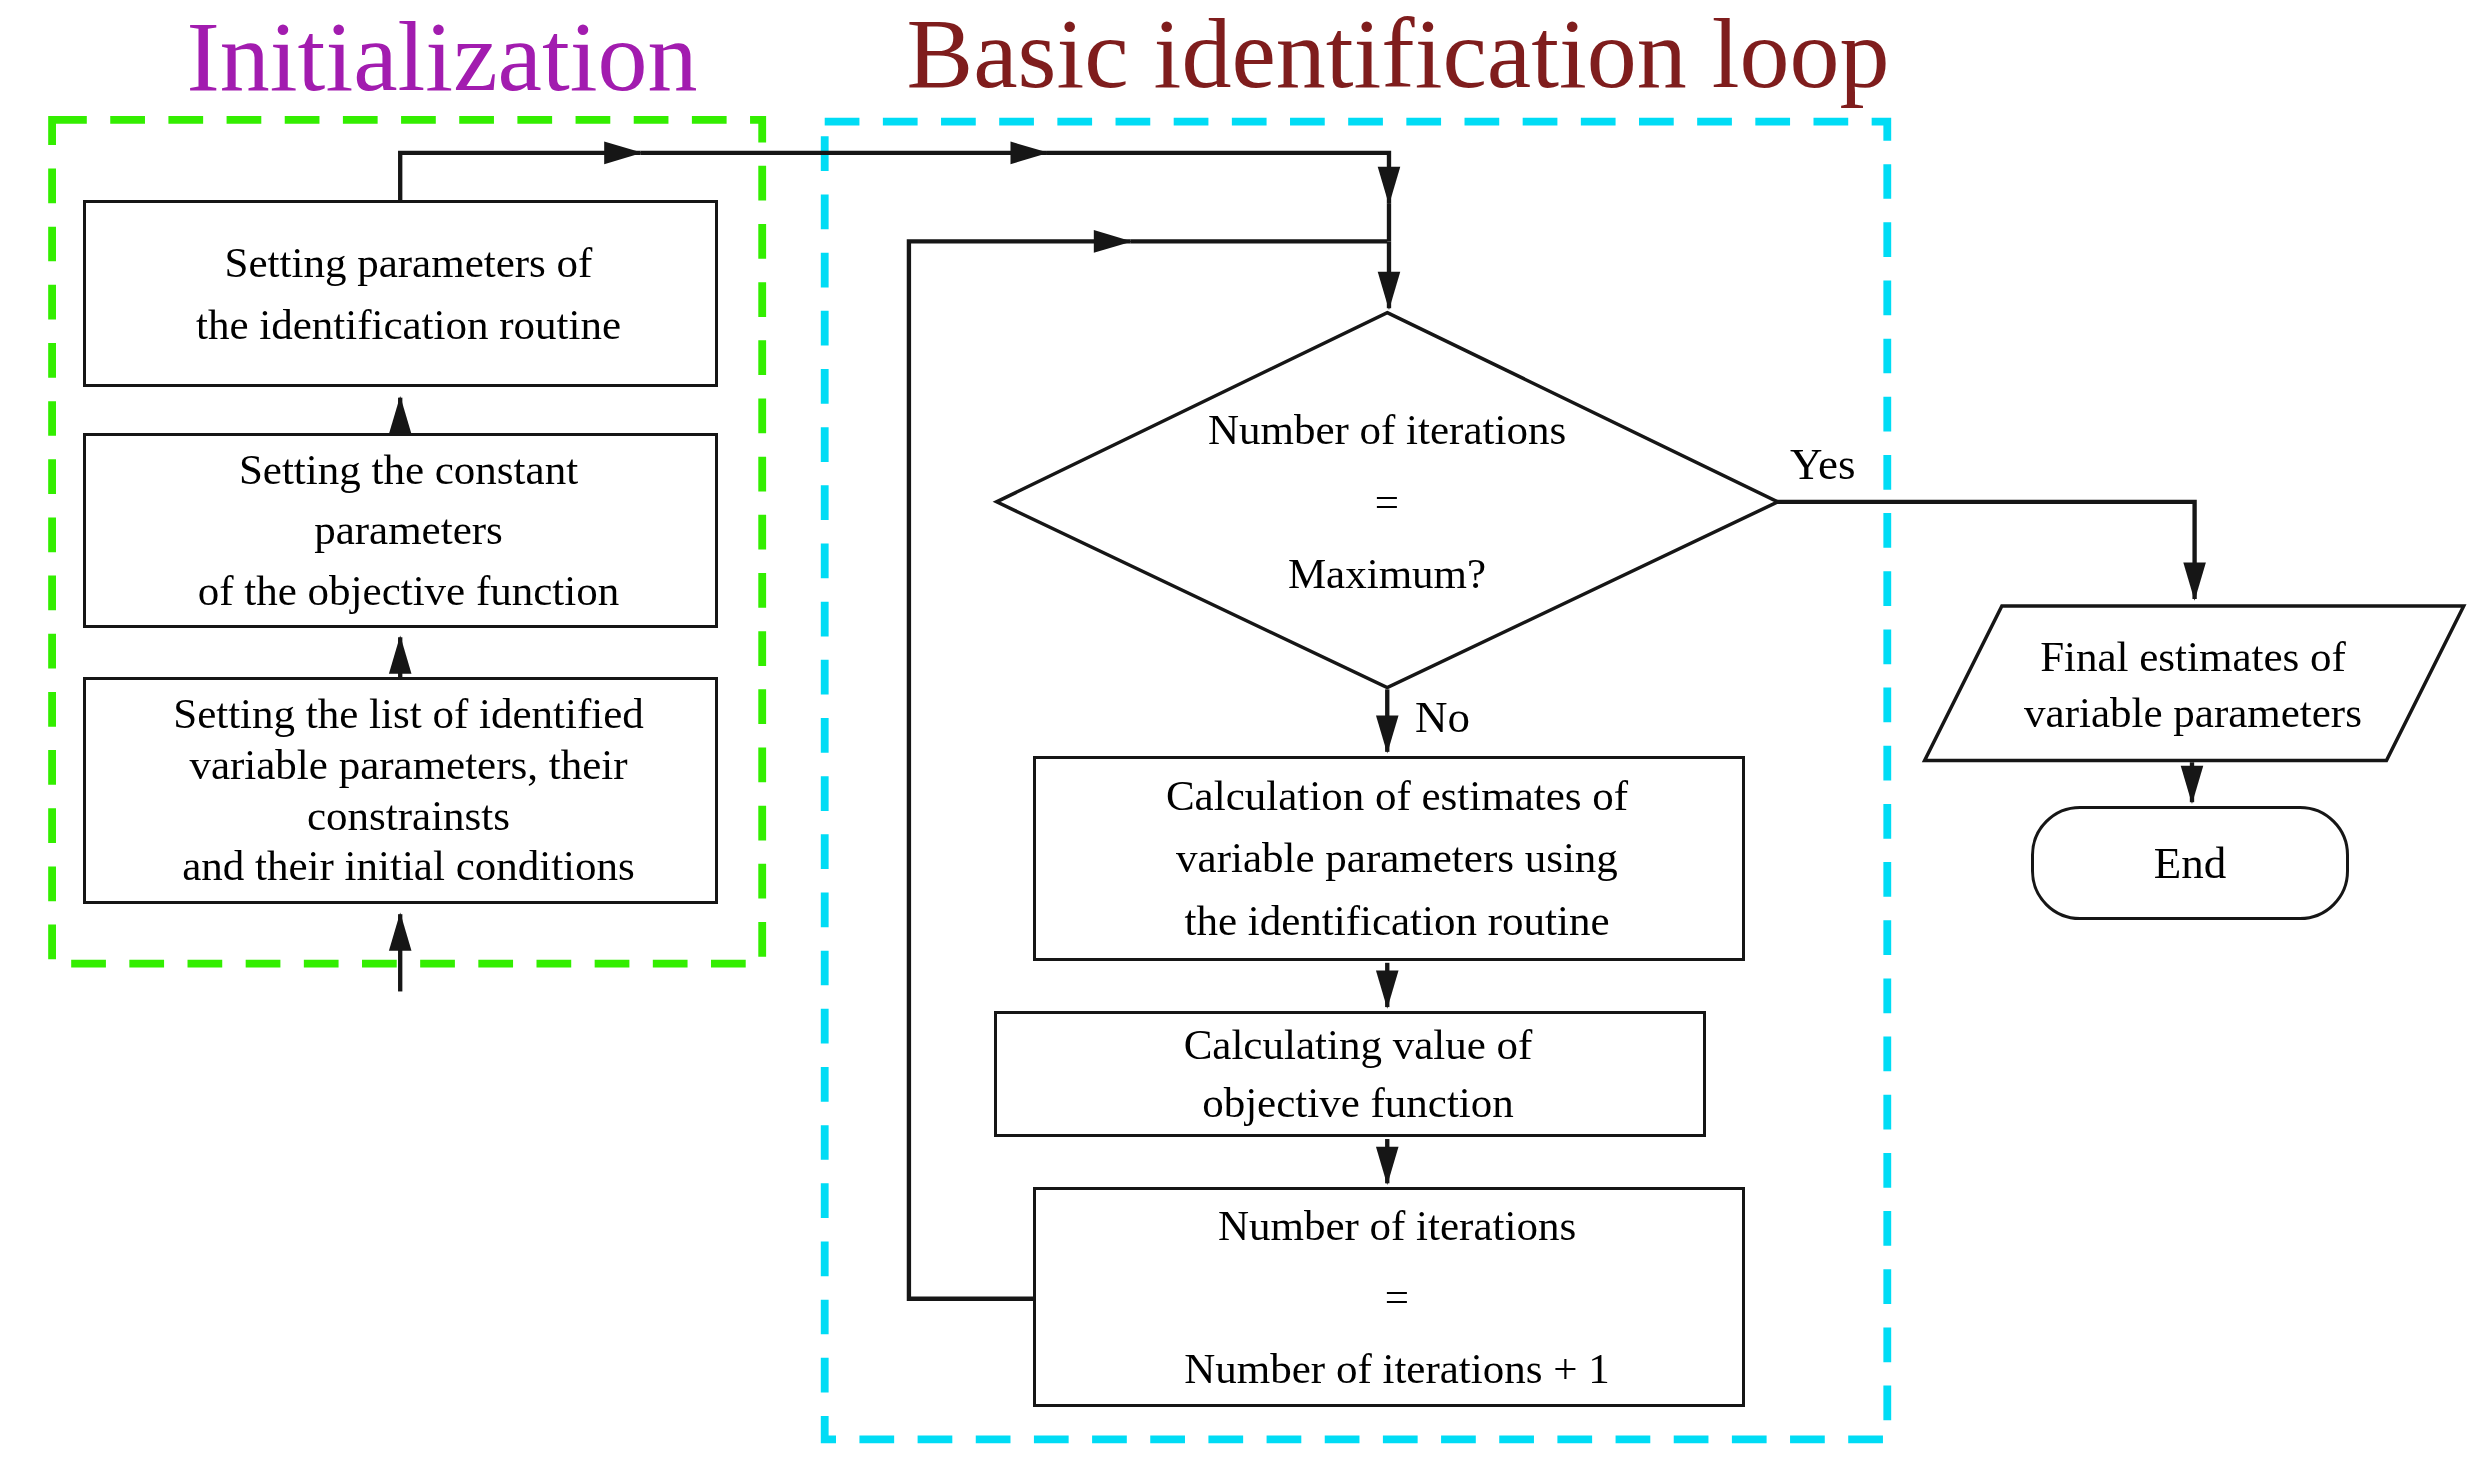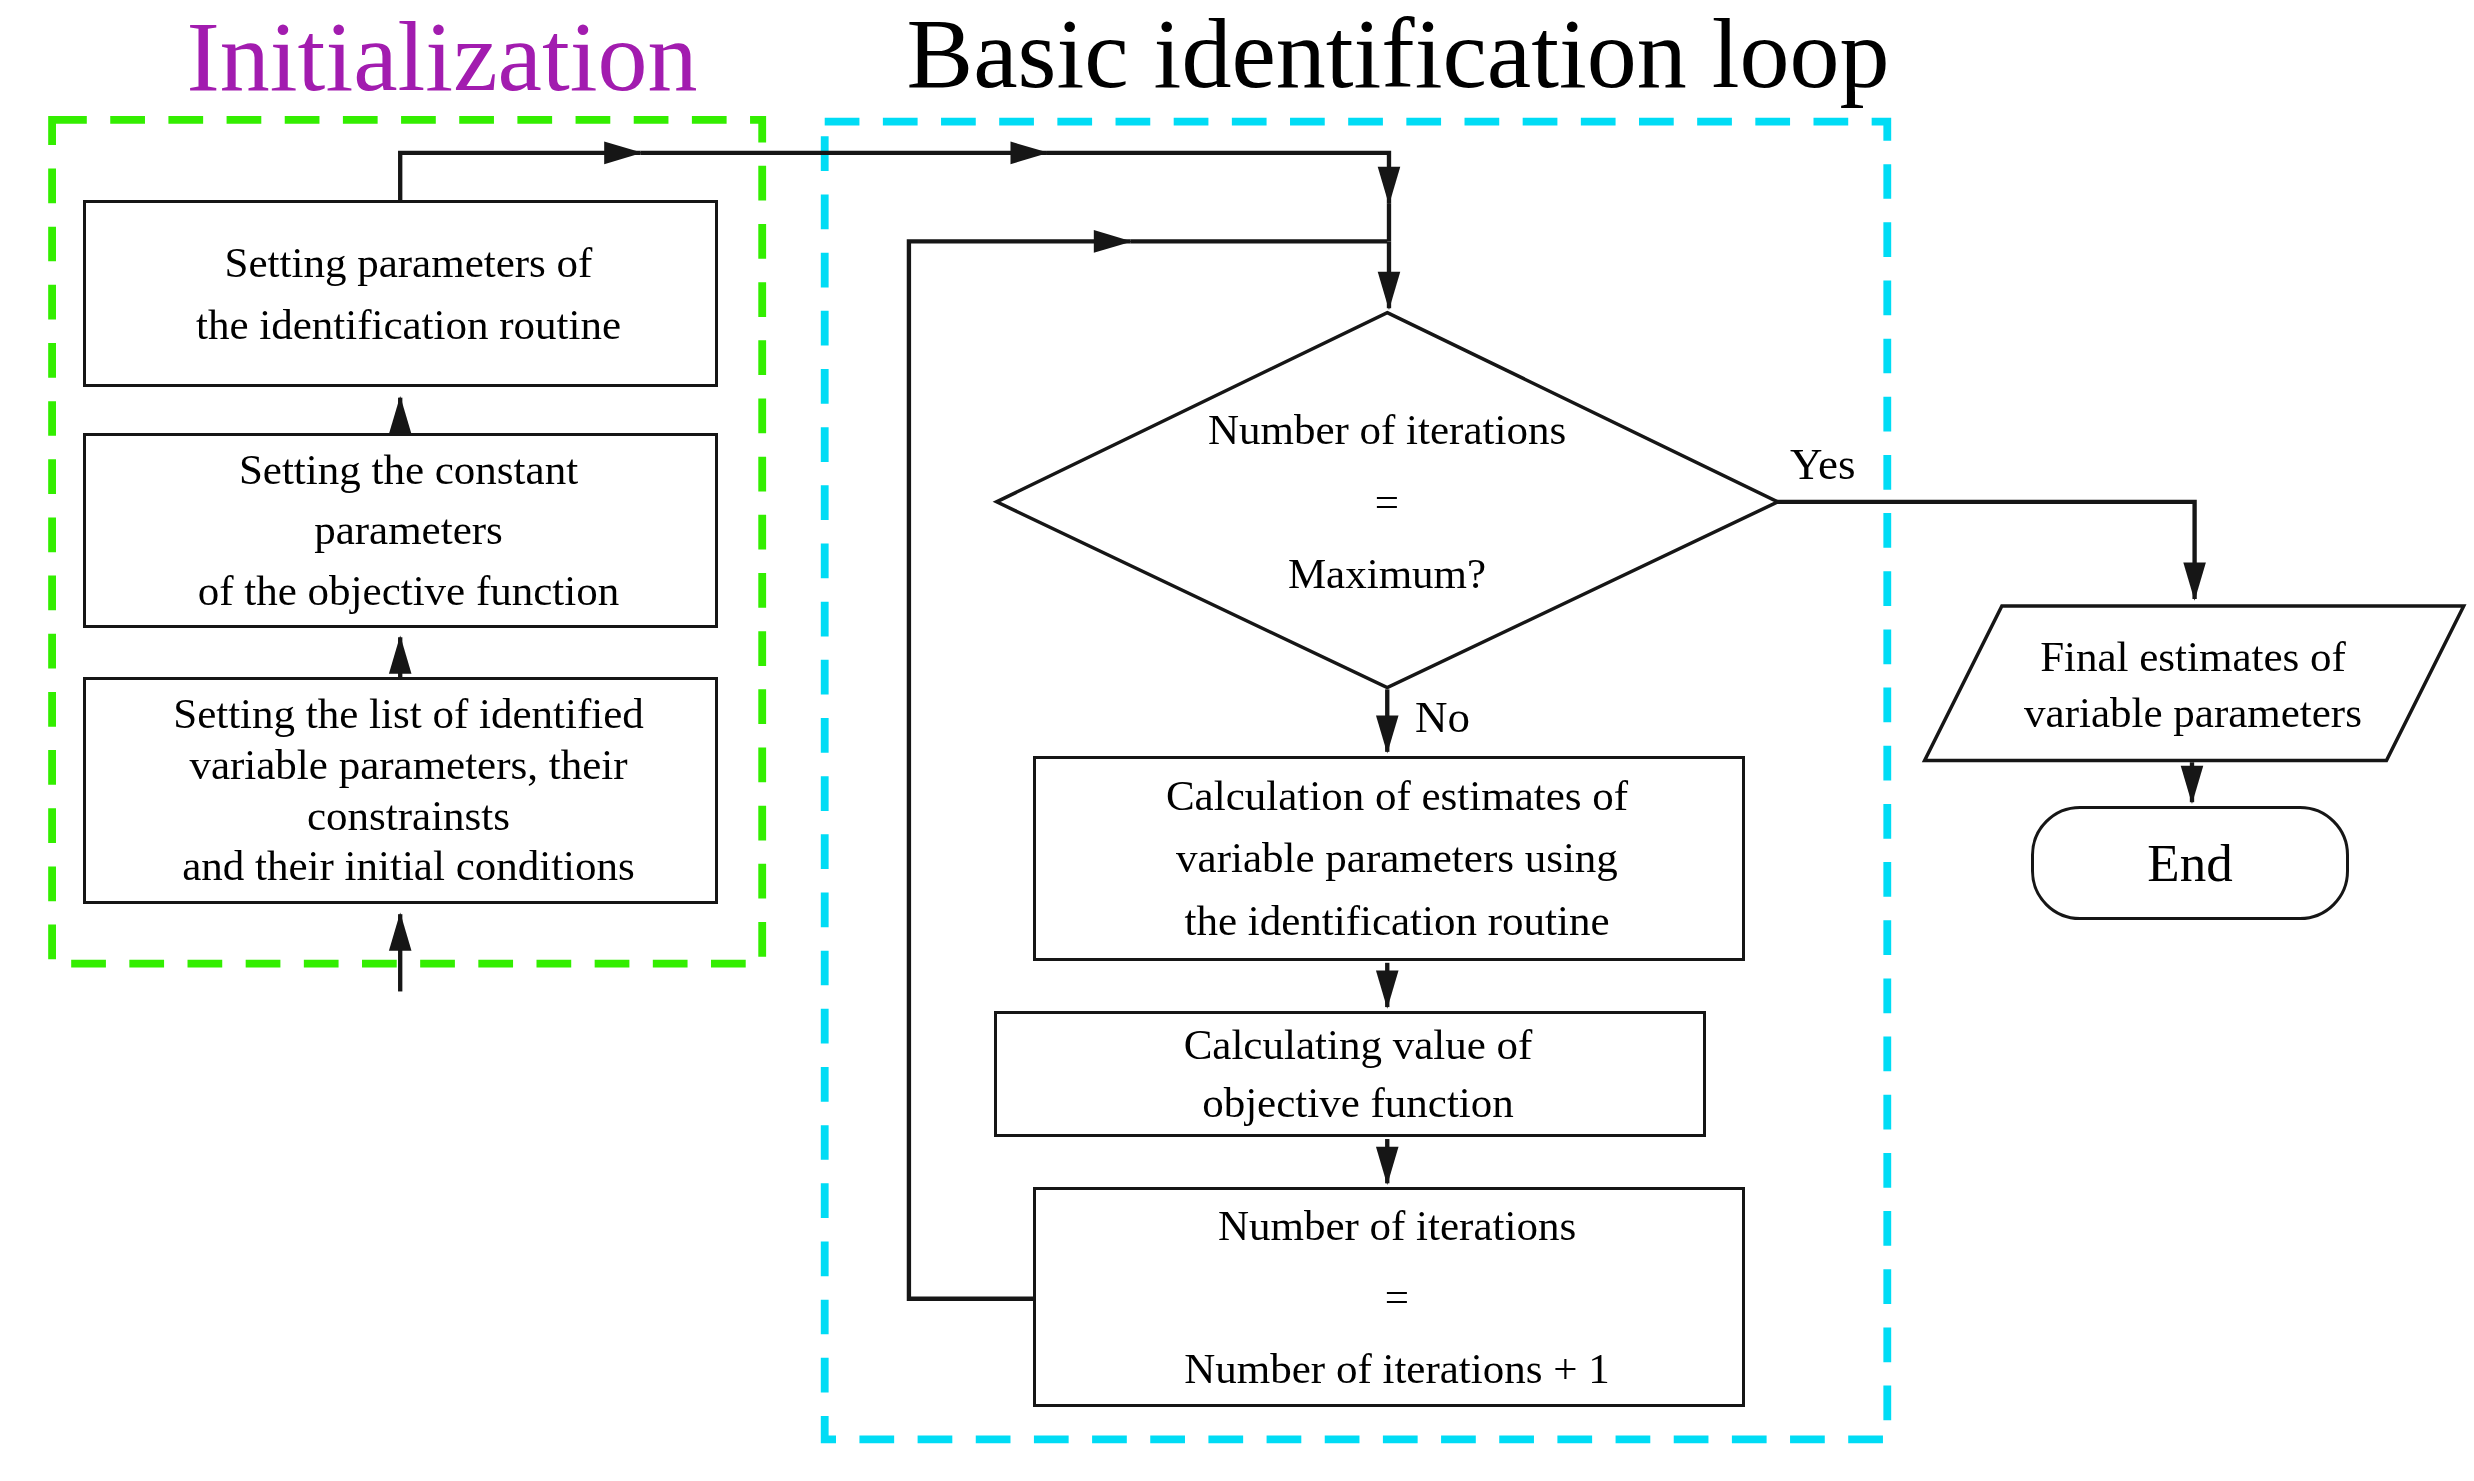--- a/index.html
+++ b/index.html
@@ -7,38 +7,38 @@
     position:relative;width:2475px;height:1482px;background:#ffffff;
     font-family:"Liberation Serif","DejaVu Serif",serif;color:#000;
     overflow:hidden;
   }
   .layer{position:absolute;left:0;top:0;width:2475px;height:1482px;}
   .title{
     position:absolute;text-align:center;font-size:100px;line-height:1.0;
     white-space:nowrap;
   }
   .title-init{left:87px;top:7px;width:710px;color:#a21caf;}
-  .title-loop{left:825px;top:3.5px;width:1146px;color:#000000;}
+  .title-loop{left:825px;top:3.5px;width:1146px;color:#7f1d1d;}
   .pbox{
     position:absolute;background:#ffffff;border:3.5px solid #161616;
     display:flex;align-items:center;justify-content:center;
     text-align:center;font-size:43px;line-height:1.42;white-space:pre-line;
     box-sizing:border-box;
     padding-left:16px;
   }
   .g-box1{left:83px;top:200px;width:635px;height:187px;}
   .g-box2{left:83px;top:433px;width:635px;height:195px;line-height:1.4;}
   .g-box3{left:83px;top:677px;width:635px;height:227px;line-height:1.18;}
   .l-box1{left:1033px;top:756px;width:712px;height:205px;line-height:1.45;}
   .l-box2{left:994px;top:1011px;width:712px;height:126px;line-height:1.35;}
   .l-box3{left:1033px;top:1187px;width:712px;height:220px;line-height:1.66;}
   .terminal{
     position:absolute;background:#ffffff;border:3.5px solid #161616;
     display:flex;align-items:center;justify-content:center;
-    font-size:53px;box-sizing:border-box;
+    font-size:45px;box-sizing:border-box;
   }
   .start{left:244px;top:991px;width:313px;height:83px;border-radius:38px;}
   .end{left:2031px;top:806px;width:318px;height:114px;border-radius:49px;}
   .shape-label{
     position:absolute;display:flex;align-items:center;justify-content:center;
     text-align:center;font-size:43px;white-space:pre-line;pointer-events:none;
   }
   .diamond-label{left:1083px;top:372px;width:608px;height:260px;line-height:1.68;}
   .para-label{left:1963px;top:608px;width:460px;height:153px;line-height:1.3;}
   .edge-label{position:absolute;font-size:45px;white-space:nowrap;}

